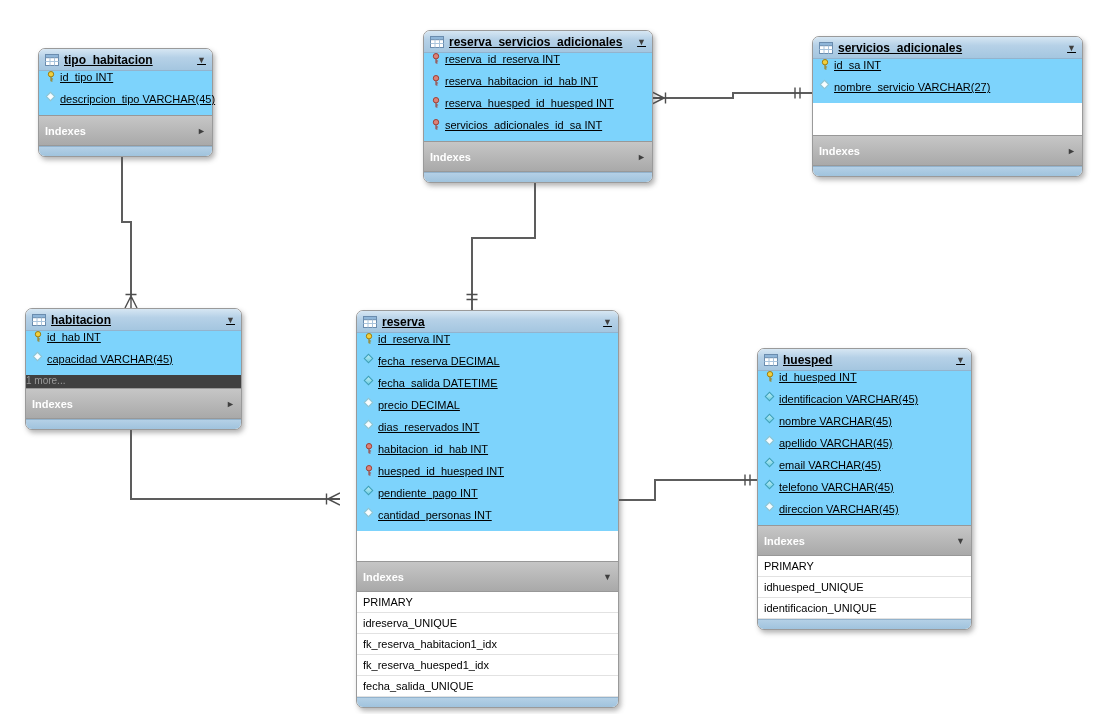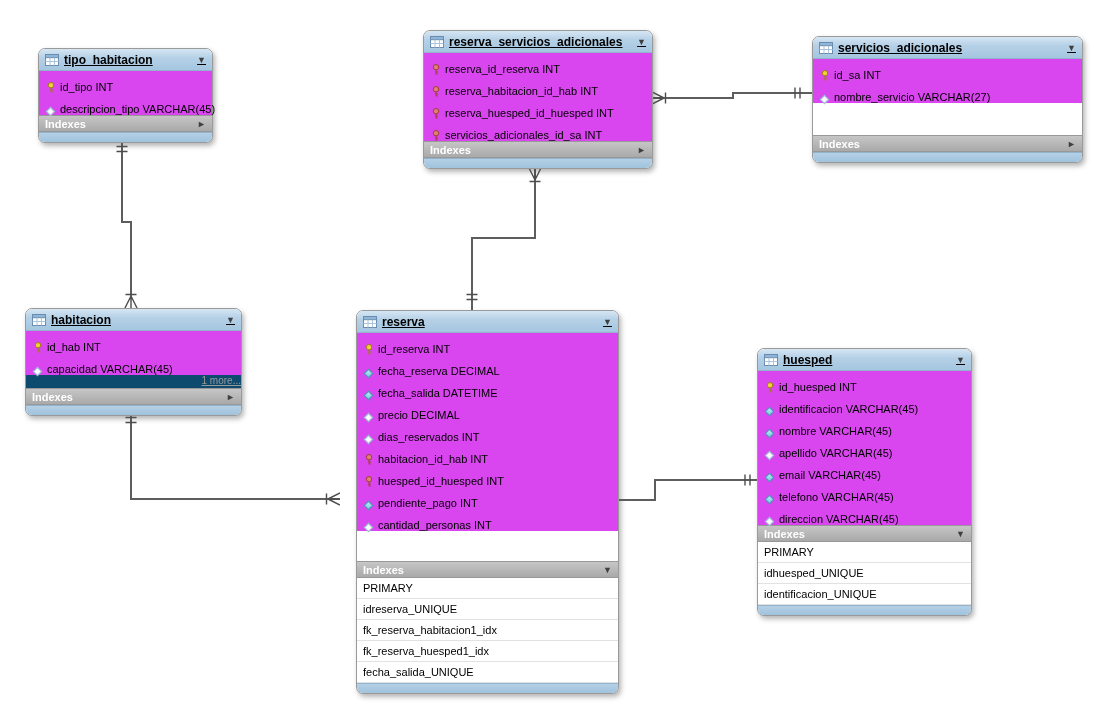--- a/index.html
+++ b/index.html
@@ -9,29 +9,29 @@
 
   
   .dbtable { position:absolute; background:#fff; border:1px solid #9a9a9a; border-radius:7px;
              box-shadow:2px 3px 5px rgba(90,90,90,.45); font-size:11px; color:#000; }
   .thead { height:22px; display:flex; align-items:center; padding:0 6px;
            background:linear-gradient(180deg,#d6e6f3 0%,#b6d1e7 40%,#a4c6e0 100%);
            border-bottom:1px solid #93b3cd; border-radius:6px 6px 0 0;text-decoration:underline; }
   .ticon { display:inline-flex; margin-right:5px; flex:0 0 auto; }
   .ttitle { font-weight:bold; font-size:12px; flex:1 1 auto; white-space:nowrap; overflow:hidden; }
   .tarrow { color:#3f3f3f; font-size:9px; margin-left:4px; flex:0 0 auto; }
-  .crow { height:22px; display:flex; align-items:flex-end; padding:0 5px; background:#d946ef; white-space:nowrap; }
+  .crow { height:22px; display:flex; align-items:flex-start; padding:0 5px; background:#7dd3fc; white-space:nowrap;text-decoration:underline; }
   .cicon { width:13px; display:inline-flex; justify-content:center; align-items:center; margin-right:3px; flex:0 0 auto; }
   .ctext { white-space:nowrap; }
   .dia { width:7px; height:7px; display:inline-block; transform:rotate(45deg);
          border:1px solid #93c4d0; background:linear-gradient(135deg,#f2fbfd,#ffffff); }
   .dia.filled { border-color:#3fa0b4; background:linear-gradient(135deg,#bdedf5,#6fcfe0); }
-  .more-row { height:13px; line-height:12px; text-align:right; color:#9a9a9a; font-size:10px; background:#0c4a6e;text-decoration:underline; }
+  .more-row { height:13px; line-height:12px; text-align:left; color:#9a9a9a; font-size:10px; background:#404040; }
   .filler { background:#fff; }
-  .idxbar { height:17px; display:flex; align-items:center; padding:0 6px;
+  .idxbar { height:31px; display:flex; align-items:center; padding:0 6px;
             background:linear-gradient(180deg,#c6c6c6,#a9a9a9); color:#fff; font-weight:bold; font-size:11px;
             border-top:1px solid #989898; border-bottom:1px solid #989898; }
   .idxarrow { margin-left:auto; color:#3f3f3f; font-size:9px; font-weight:normal; }
   .idxrow { height:21px; display:flex; align-items:center; padding:0 6px; background:#fff;
             border-bottom:1px solid #e2e2e2; white-space:nowrap; }
   .idxrow:last-of-type { border-bottom:none; }
   .tfoot { height:10px; background:linear-gradient(180deg,#b4d0e6,#a0c3dd);
            border-top:1px solid #93b3cd; border-radius:0 0 6px 6px; }
 
   

